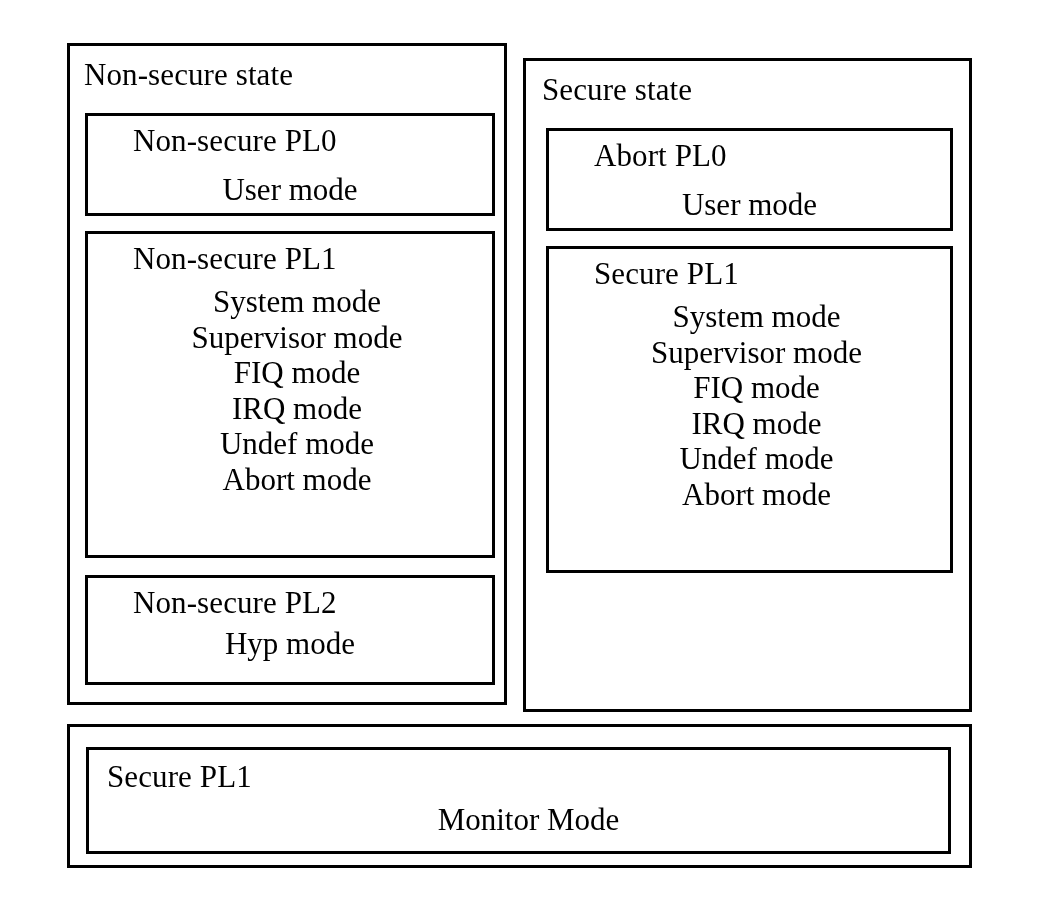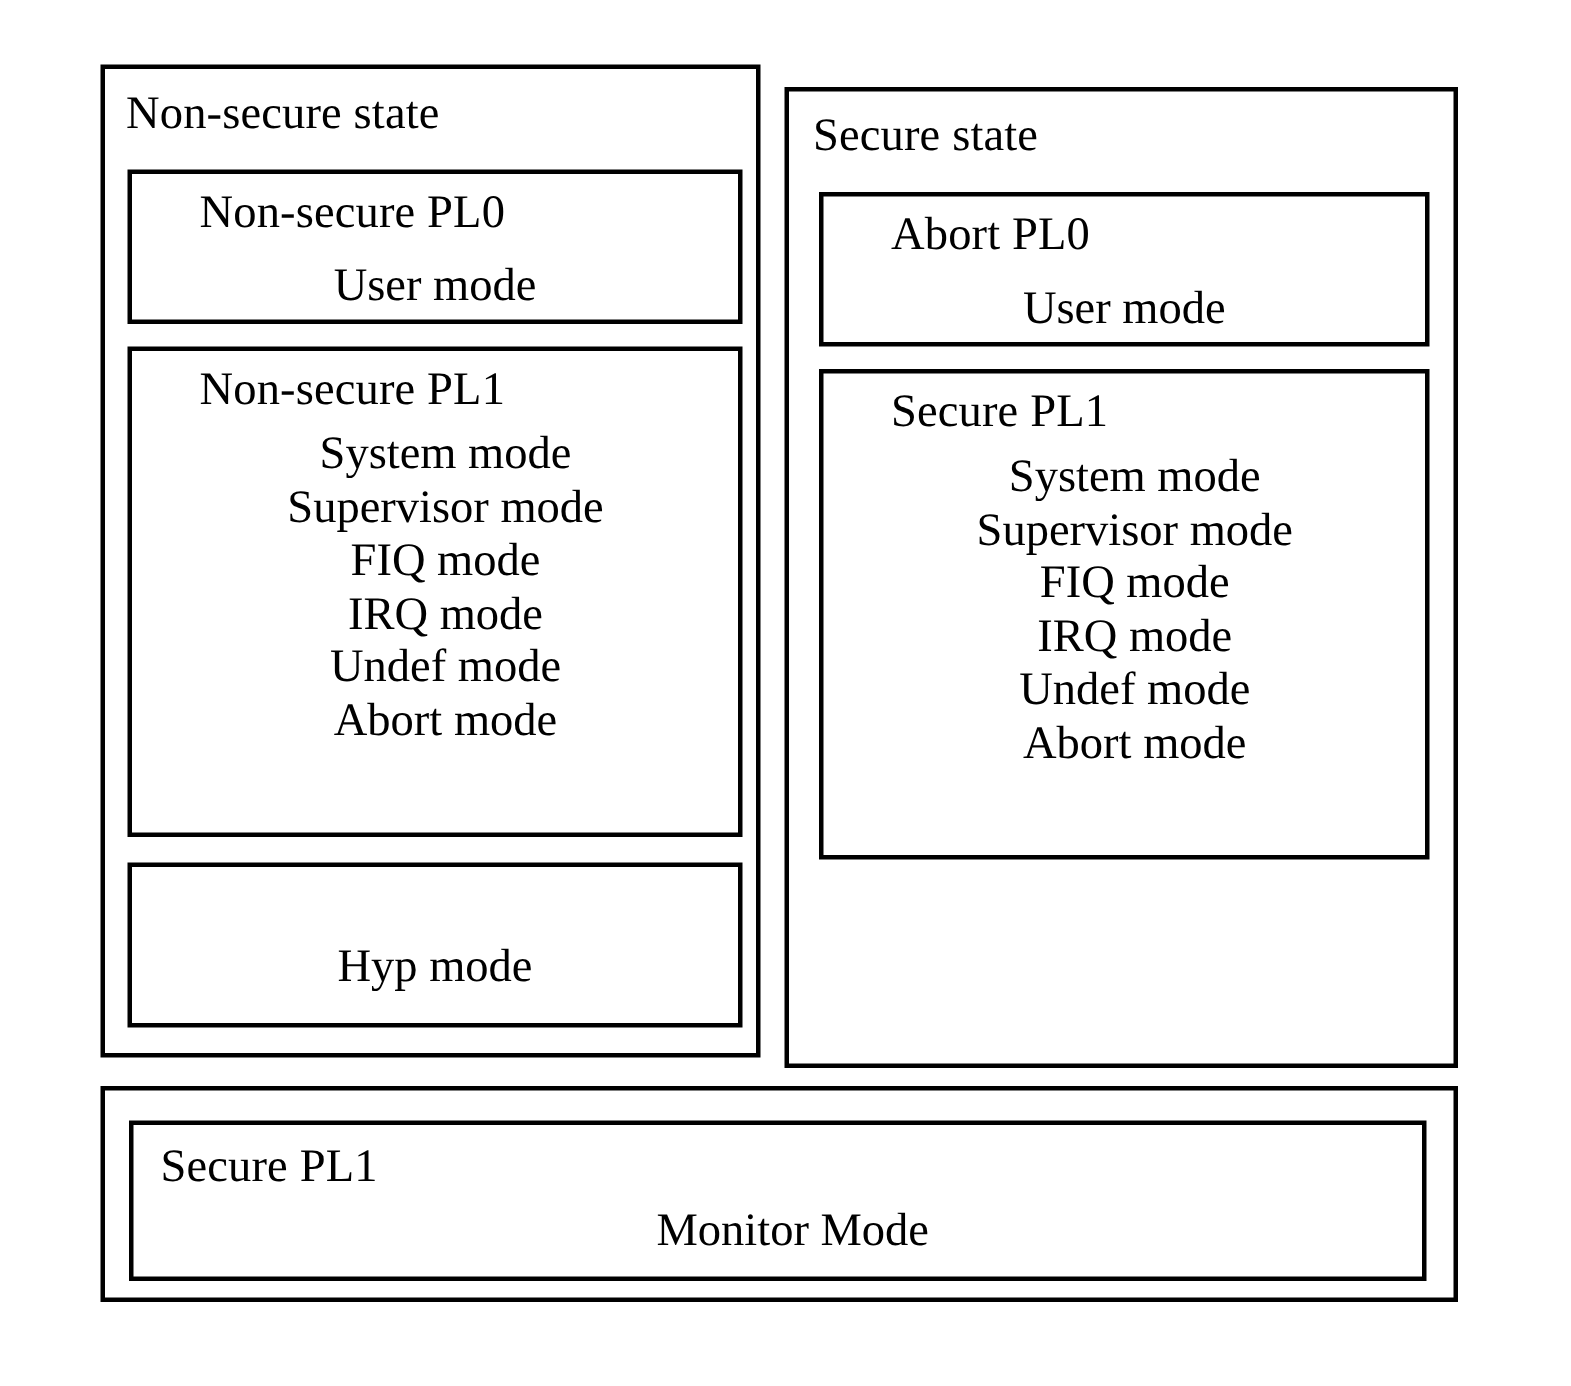--- a/index.html
+++ b/index.html
@@ -203,20 +203,21 @@
         <div class="mode-item">System mode</div>
         <div class="mode-item">Supervisor mode</div>
         <div class="mode-item">FIQ mode</div>
         <div class="mode-item">IRQ mode</div>
         <div class="mode-item">Undef mode</div>
         <div class="mode-item">Abort mode</div>
       </div>
     </div>
 
     <div class="box inner" id="ns-pl2-box">
+      <div class="label-heading pl-title">Non-secure PL2</div>
       <div class="mode-list" id="ns-pl2-modes">
         <div class="mode-item">Hyp mode</div>
       </div>
     </div>
   </div>
 
   <div class="box" id="monitor-outer-box">
     <div class="box inner" id="monitor-inner-box">
       <div class="label-heading pl-title-wide">Secure PL1</div>
       <div class="mode-list" id="monitor-modes">

